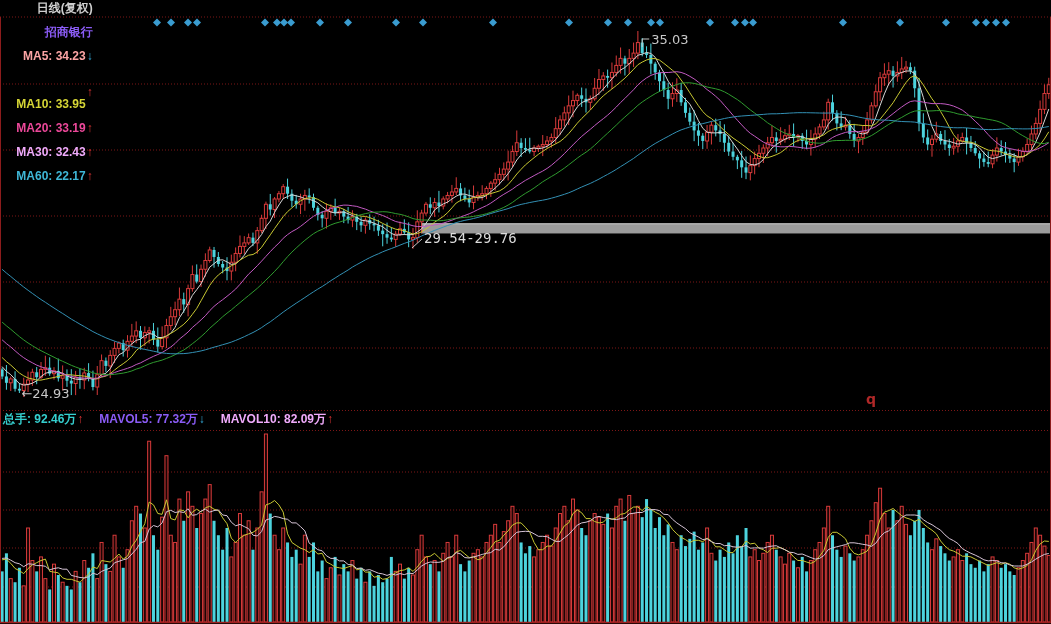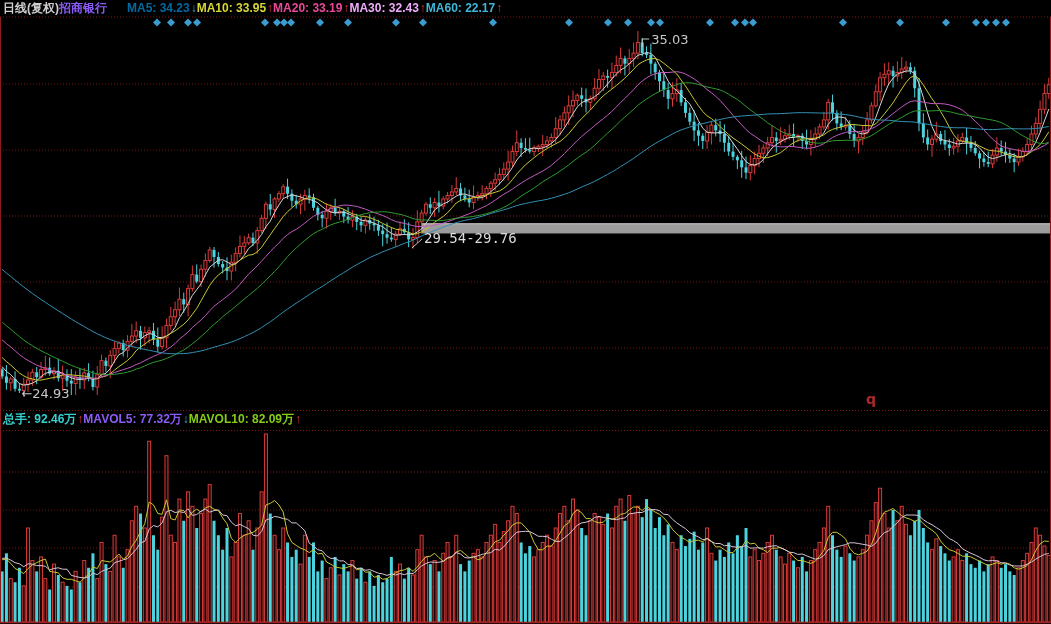--- a/index.html
+++ b/index.html
@@ -1,21 +1,21 @@
 <!DOCTYPE html>
 <html><head>
 <meta charset="utf-8">
 <style>
   html,body{margin:0;padding:0;background:#000;}
   .screen{position:relative;width:1051px;height:624px;background:#000;overflow:hidden;
           font-family:"Liberation Sans",sans-serif;}
   svg.chart{position:absolute;left:0;top:0;}
-  .hdr{position:absolute;left:3px;top:0;height:16px;display:flex;align-items:flex-start;
-       font-size:12px;font-weight:700;white-space:nowrap;z-index:3;line-height:16px;}
-  .vhdr{position:absolute;left:3px;top:411px;height:17px;display:flex;align-items:flex-start;gap:0;
+  .hdr{position:absolute;left:3px;top:0;height:16px;display:flex;align-items:flex-end;gap:8px;
+       font-size:12px;font-weight:700;white-space:nowrap;z-index:3;line-height:16px;flex-direction:column;}
+  .vhdr{position:absolute;left:3px;top:411px;height:17px;display:flex;align-items:flex-start;gap:16px;
        font-size:12px;font-weight:700;white-space:nowrap;z-index:3;line-height:17px;}
   .pair{display:flex;align-items:center;gap:1px;}
   .arrow{font-size:12px;}
 </style>
 </head>
 <body>
 
 <div class="screen">
 
   <svg class="chart" width="1051" height="624">
@@ -832,25 +832,25 @@
         <line x1="0.5" y1="17" x2="0.5" y2="623" stroke="#8c1c1c" stroke-width="1"></line>
         <line x1="1050.5" y1="17" x2="1050.5" y2="623" stroke="#8c1c1c" stroke-width="1"></line>
         <line x1="0" y1="622.5" x2="1051" y2="622.5" stroke="#9e2020" stroke-width="1.5"></line>
       </g>
   </svg>
 
   <div class="hdr">
     <span style="color: rgb(207, 207, 207);">日线(复权)</span>
     <span style="color: #8b5cf6;">招商银行</span>
     <span class="pair">
-      <span style="color: #0369a1; margin-left: 20px;">MA5: 34.23</span>
+      <span style="color: #fca5a5; margin-left: 20px;">MA5: 34.23</span>
       <span class="arrow" style="color: rgb(53, 174, 222);">↓</span>
     </span>
     <span class="pair">
-      <span style="color: rgb(214, 214, 53);">MA10: 33.95</span>
+      <span style="color: rgb(214, 214, 53); margin-top: 24px;">MA10: 33.95</span>
       <span class="arrow" style="color: rgb(226, 53, 53);">↑</span>
     </span>
     <span class="pair">
       <span style="color: #ec4899;">MA20: 33.19</span>
       <span class="arrow" style="color: rgb(226, 53, 53);">↑</span>
     </span>
     <span class="pair">
       <span style="color: #f0abfc;">MA30: 32.43</span>
       <span class="arrow" style="color: rgb(226, 53, 53);">↑</span>
     </span>
@@ -863,18 +863,18 @@
   <div class="vhdr">
     <span class="pair">
       <span style="color: rgb(53, 207, 207);">总手: 92.46万</span>
       <span class="arrow" style="color: rgb(226, 53, 53);">↑</span>
     </span>
     <span class="pair">
       <span style="color: #8b5cf6;">MAVOL5: 77.32万</span>
       <span class="arrow" style="color: rgb(53, 174, 222);">↓</span>
     </span>
     <span class="pair">
-      <span style="color: #84cc16;">MAVOL10: 82.09万</span>
+      <span style="color: #f0abfc;">MAVOL10: 82.09万</span>
       <span class="arrow" style="color: rgb(226, 53, 53);">↑</span>
     </span>
   </div>
 
 </div>
 
 </body></html>

